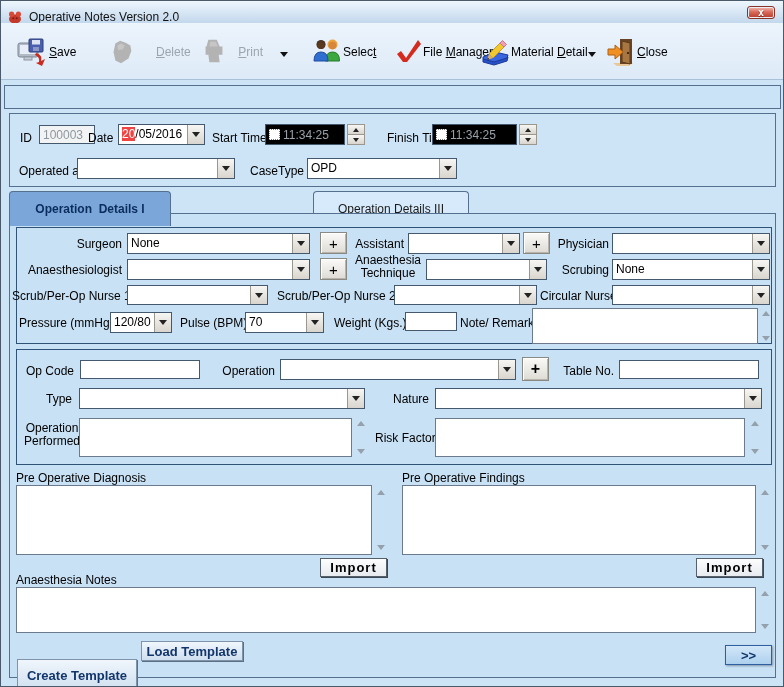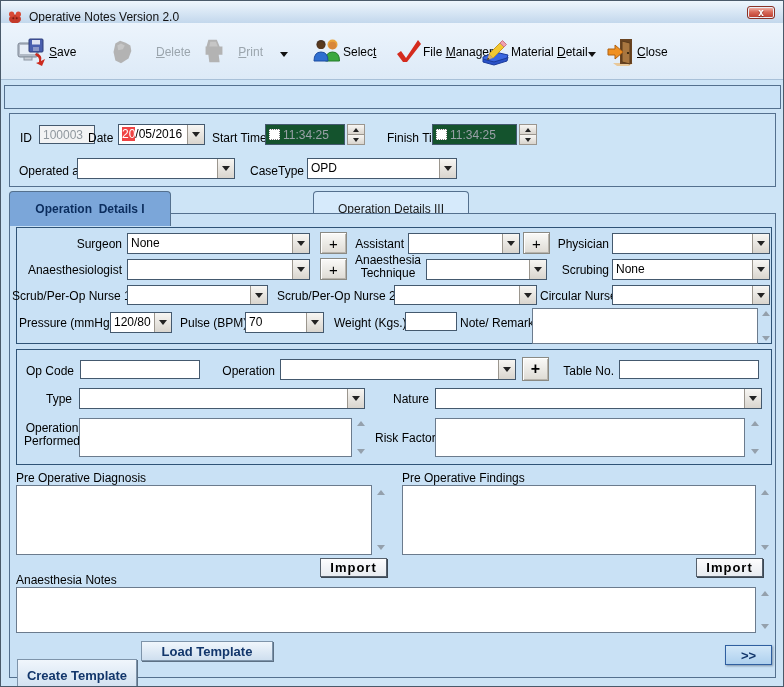--- a/index.html
+++ b/index.html
@@ -42,21 +42,21 @@
   .combo { position:absolute; background:#fff; border:1px solid #44596e; display:flex; height:21px; }
   .combo .val { flex:1; padding:2px 3px; font-size:12px; overflow:hidden; white-space:pre; }
   .combo .cbtn { width:17px; background:linear-gradient(#f7f6f3,#d9d5ce); border-left:1px solid #9b968e;
     display:flex; align-items:center; justify-content:center; }
   .combo .cbtn .tri-d { border-top-color:#222; border-left-width:4px; border-right-width:4px; }
   .plusbtn { position:absolute; background:linear-gradient(#fafaf8,#dedbd4);
     border:1px solid #8a8a84; box-shadow: inset 1px 1px 0 #fff, inset -1px -1px 0 #b8b4ac;
     display:flex; align-items:center; justify-content:center; font-size:15px; color:#000; cursor:default; }
   .plusbtn.bold { font-weight:bold; font-size:16px; }
   .timespin { position:absolute; display:flex; height:21px; }
-  .tfield { flex:1; background:#14532d; border:1px solid #44596e; display:flex; align-items:center;
+  .tfield { flex:1; background:#000000; border:1px solid #44596e; display:flex; align-items:center;
     padding:0 3px; color:#9aa1a8; font-size:12px; }
   .chk { width:11px; height:11px; border:1px dotted #777; background:#fff; margin-right:3px; flex:0 0 auto; }
   .updn { width:18px; margin-left:2px; border:1px solid #9b968e; display:flex; flex-direction:column; }
   .updn span { flex:1; background:linear-gradient(#f7f6f3,#d9d5ce); display:flex; align-items:center; justify-content:center; }
   .updn span + span { border-top:1px solid #9b968e; }
   .updn .tri-u, .updn .tri-d { border-left-width:3px; border-right-width:3px; }
   .updn .tri-u { border-bottom-width:4px; border-bottom-color:#222; }
   .updn .tri-d { border-top-width:4px; border-top-color:#222; }
   .selhl { background:#ef4444; color:#fff; }
   
@@ -448,21 +448,21 @@
     <span class="lbl" style="left:6px;top:359px;">Anaesthesia Notes</span>
     <div class="tarea" style="left:6px;top:373px;width:740px;height:46px;"><span></span></div>
     <span class="sarr" style="left:749px;top:377px;height:38px;">
         <i class="tri-u"></i>
         <i class="tri-d"></i>
       </span>
 
     <div class="tmplbtn" style="left:7px;top:445px;width:120px;height:32px;">
         <span>Create Template</span>
       </div>
-    <div class="tmplbtn" style="left:131px;top:427px;width:132px;height:20px;">
+    <div class="tmplbtn" style="left:131px;top:427px;width:102px;height:20px;">
         <span>Load Template</span>
       </div>
     <div class="nextbtn" style="left:715px;top:431px;width:47px;height:20px;">
         <span>&gt;&gt;</span>
       </div>
   </div>
 
 </div>
 
 </body></html>

